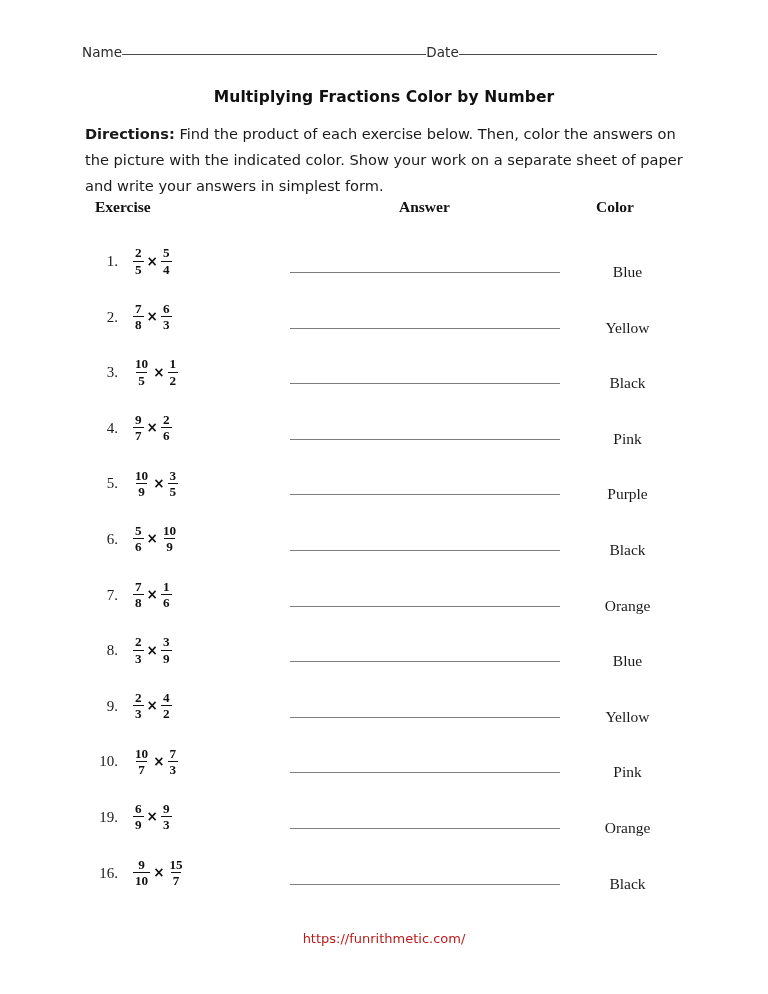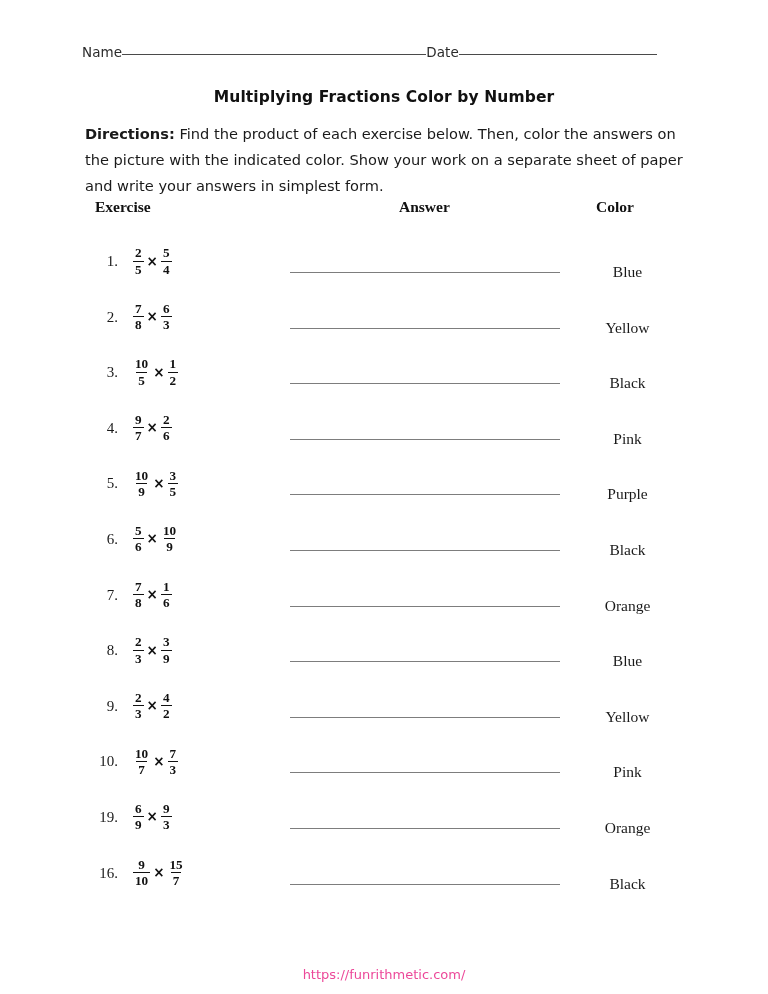--- a/index.html
+++ b/index.html
@@ -169,22 +169,21 @@
   }
 
   
   .footer {
     position: absolute;
     left: 0;
     top: 931px;
     width: 768px;
     text-align: center;
     font-size: 13px;
-    color: #ec4899;
-    margin-top: 36px;
+    color: #b91c1c;
   }
 </style>
 </head>
 <body>
 
 <div class="page">
 
   <div class="namedate">
     <span>Name</span><span class="nd-rule name-rule"></span><span>Date</span><span class="nd-rule date-rule"></span>
   </div>

